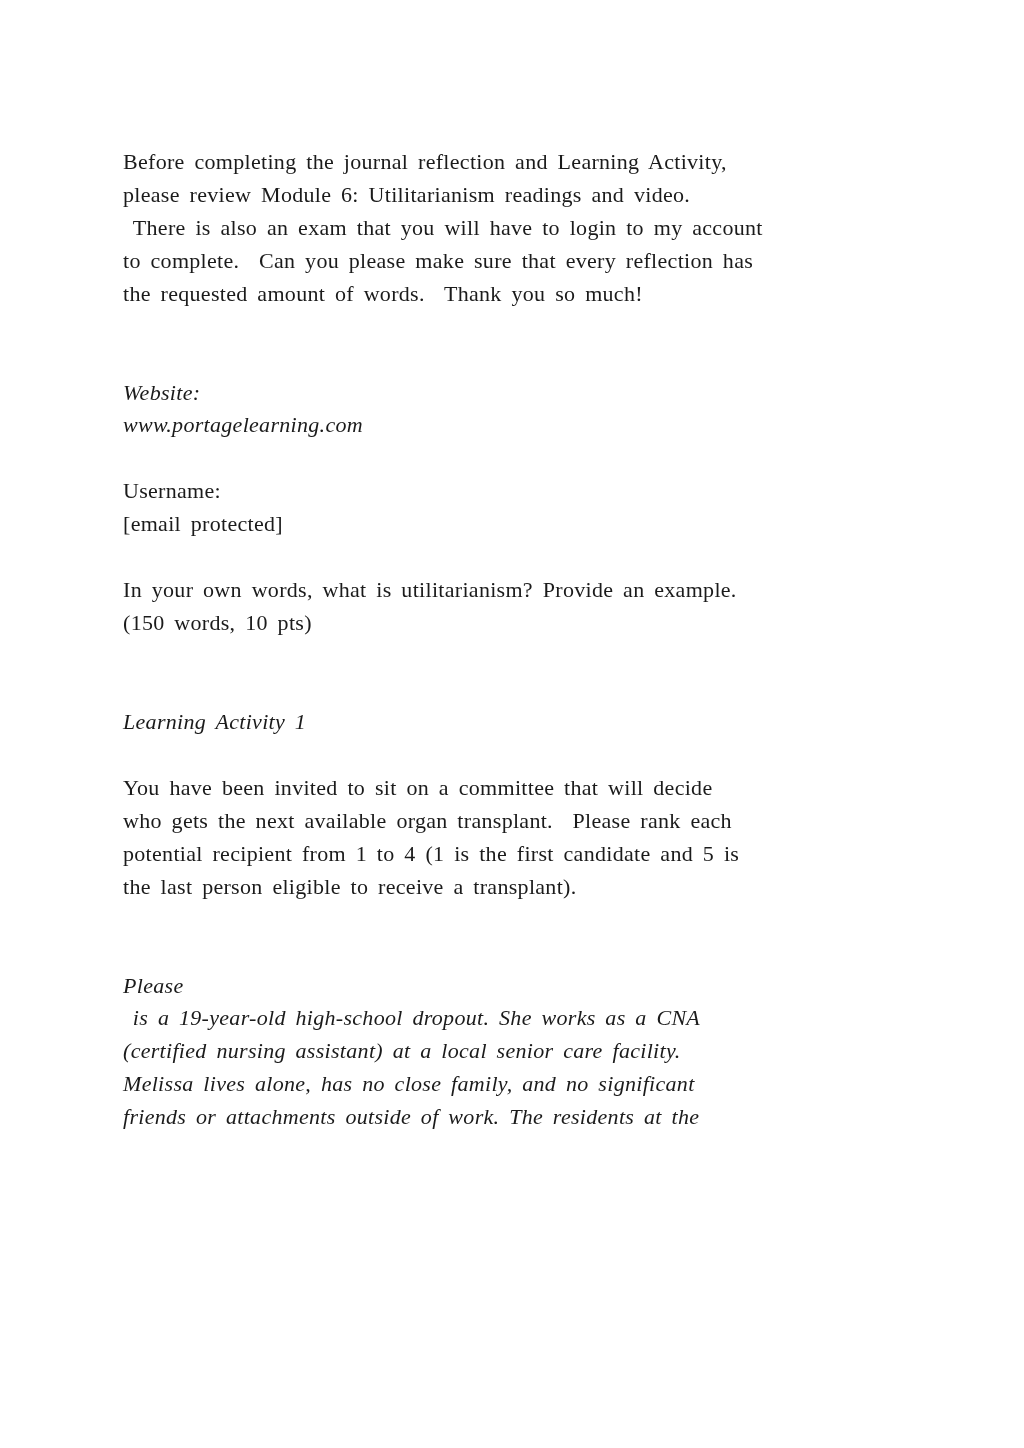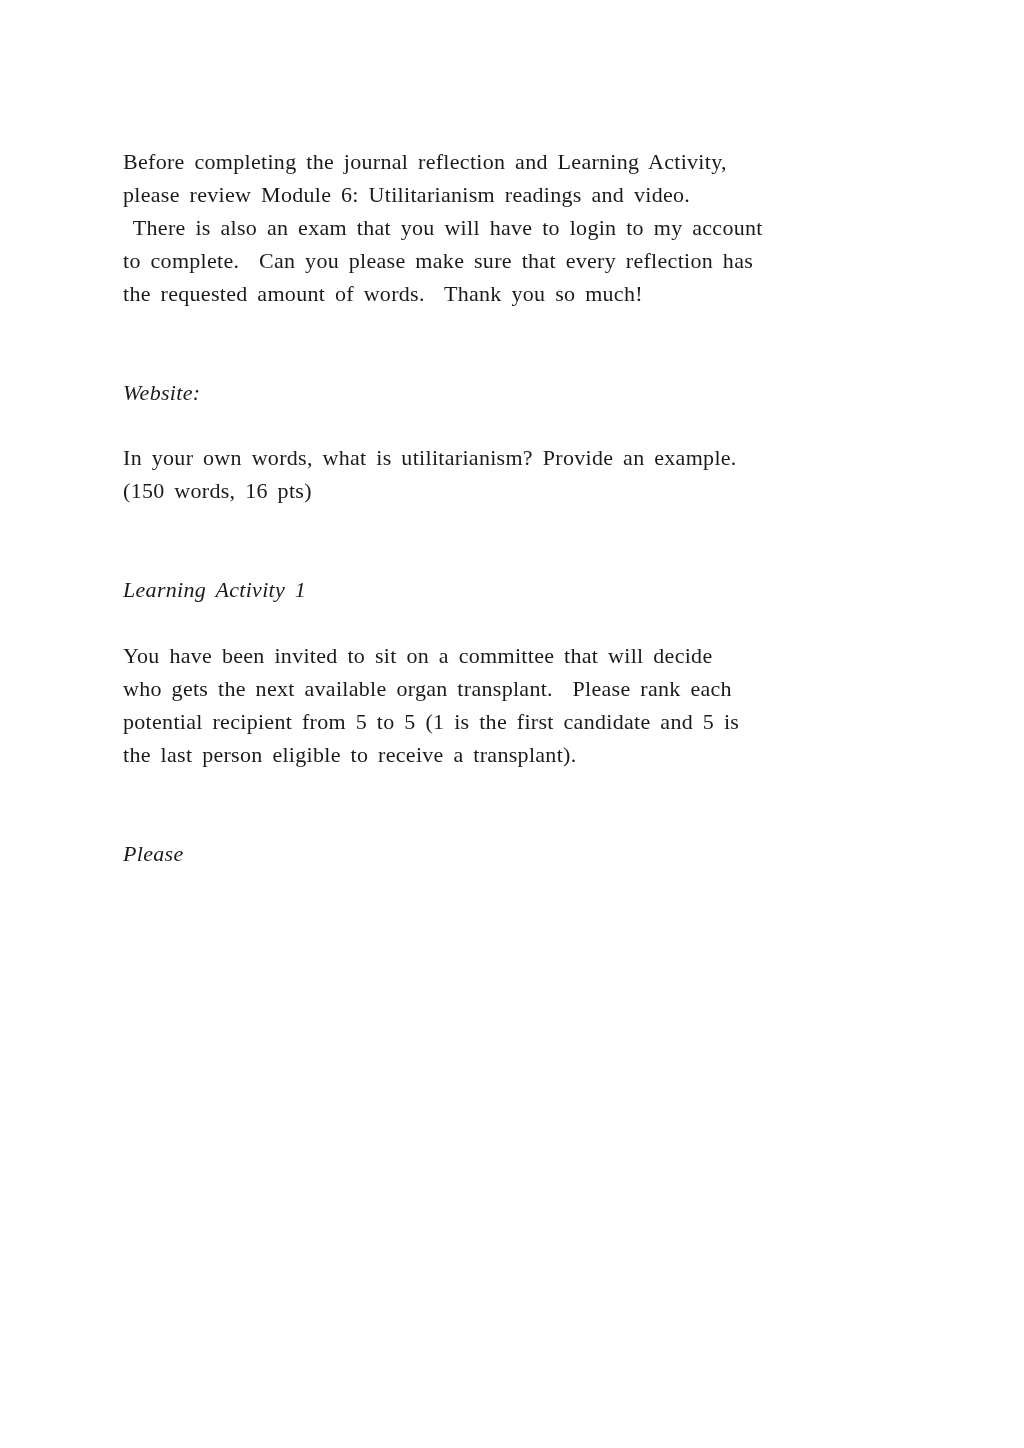--- a/index.html
+++ b/index.html
@@ -34,29 +34,33 @@
 </head>
 <body>
 
 <main class="page">
   <p class="block">Before completing the journal reflection and Learning Activity,
 please review Module 6: Utilitarianism readings and video.
  There is also an exam that you will have to login to my account
 to complete.  Can you please make sure that every reflection has
 the requested amount of words.  Thank you so much!</p>
 
-  <p class="block gap-2"><span>Website:</span><br></p>
+  <p class="block gap-2"><span>Website:</span><br><span>www.portagelearning.com</span></p>
 
+  <p class="block gap-1"><span>Username:</span><br><span>[email protected]</span></p>
 
 
 
   <p class="block gap-1">In your own words, what is utilitarianism? Provide an example.
-(150 words, 16 pts)</p>
+(150 words, 10 pts)</p>
 
   <p class="block gap-2">Learning Activity 1</p>
 
   <p class="block gap-1">You have been invited to sit on a committee that will decide
 who gets the next available organ transplant.  Please rank each
-potential recipient from 5 to 5 (1 is the first candidate and 5 is
+potential recipient from 1 to 4 (1 is the first candidate and 5 is
 the last person eligible to receive a transplant).</p>
 
-  <p class="block gap-2"><span>Please</span><br></p>
+  <p class="block gap-2"><span>Please</span><br><span> is a 19-year-old high-school dropout. She works as a CNA
+(certified nursing assistant) at a local senior care facility.
+Melissa lives alone, has no close family, and no significant
+friends or attachments outside of work. The residents at the</span></p>
 </main>
 
 </body></html>

